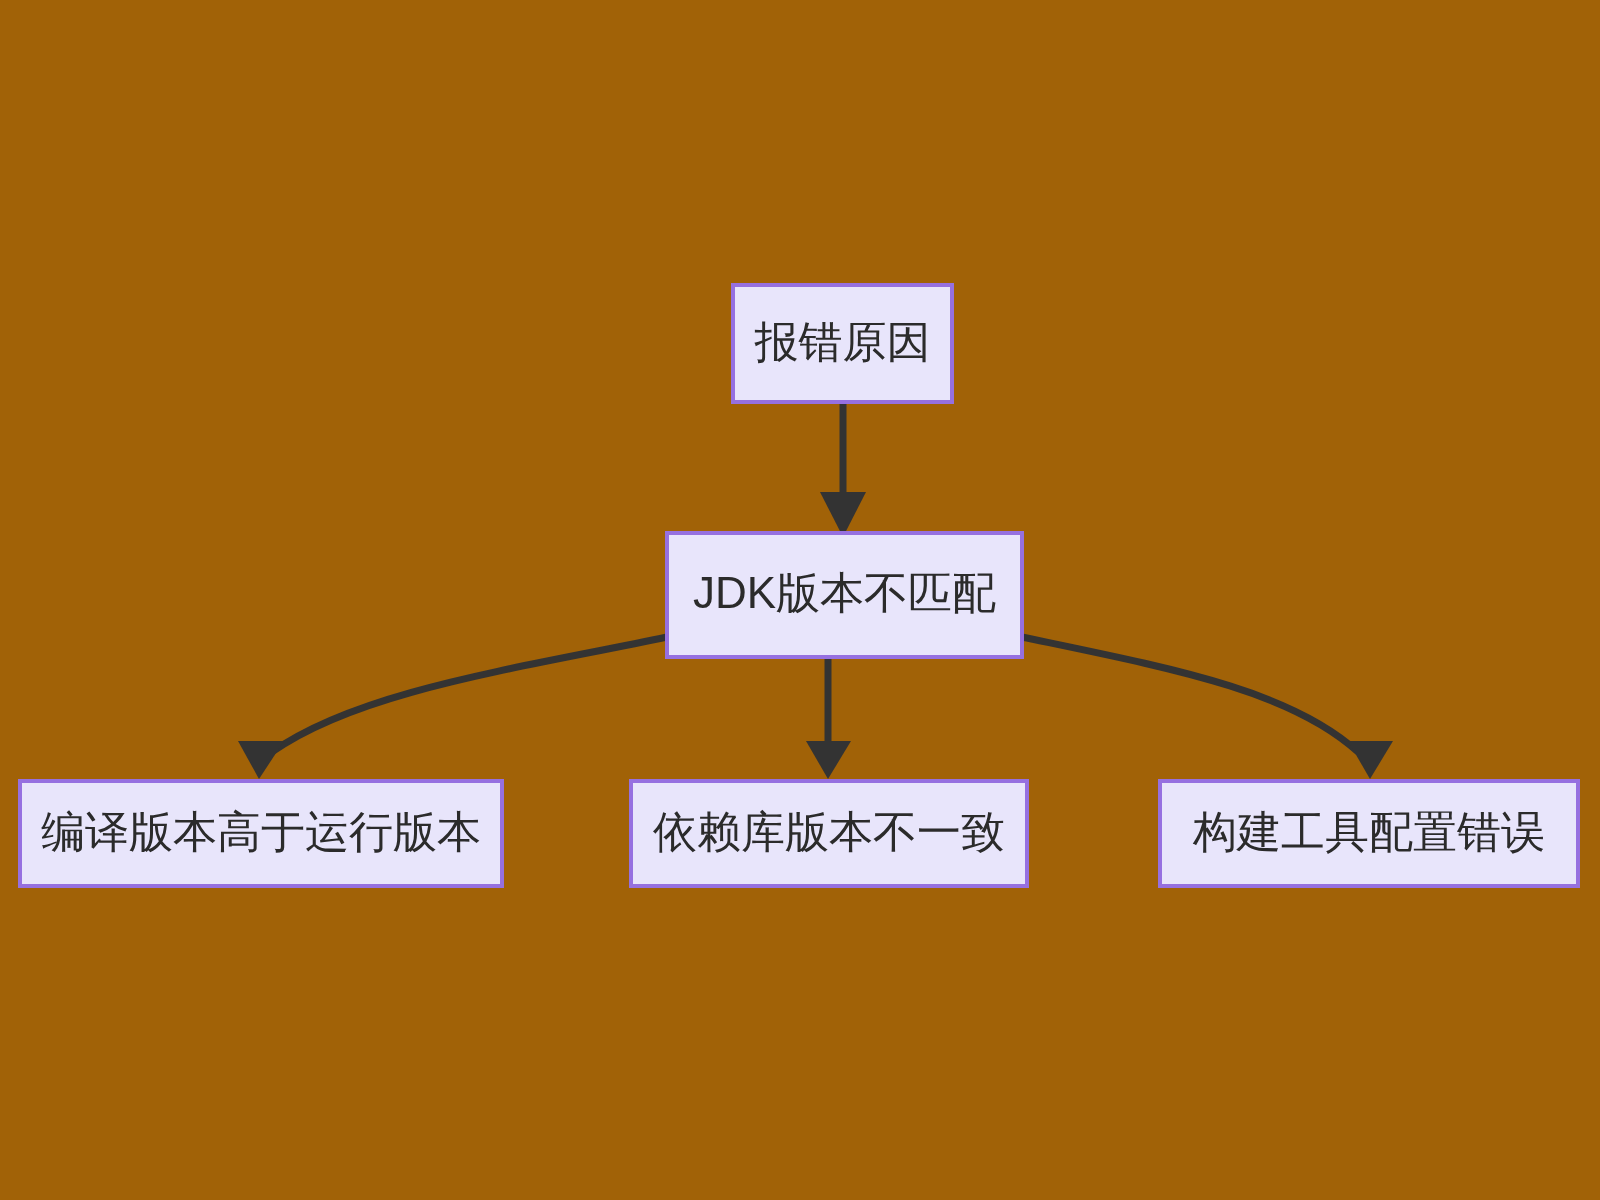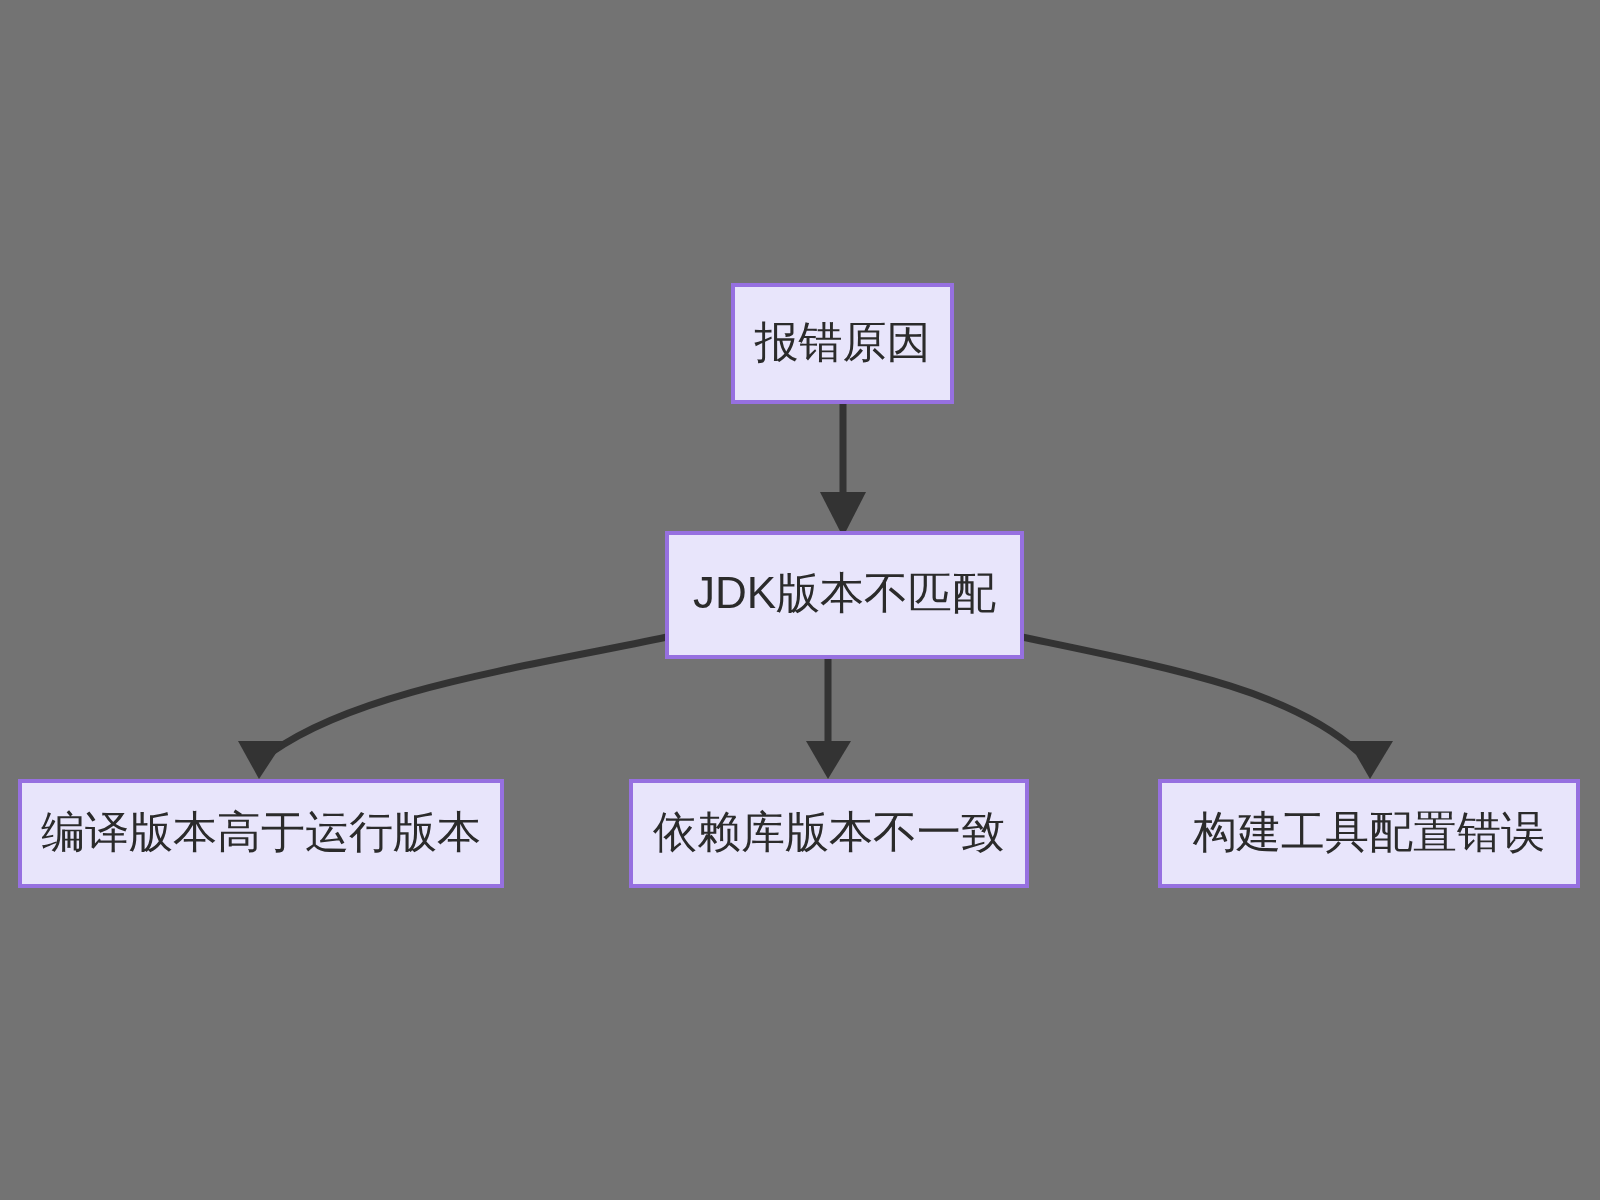--- a/index.html
+++ b/index.html
@@ -10,21 +10,21 @@
   body {
     width: 1600px;
     height: 1200px;
     font-family: "Liberation Sans", "DejaVu Sans", sans-serif;
     overflow: hidden;
   }
   #flowchart-root {
     position: relative;
     width: 1600px;
     height: 1200px;
-    background: #737373;
+    background: #a16207;
   }
   svg.diagram-canvas {
     position: absolute;
     top: 0;
     left: 0;
     width: 1600px;
     height: 1200px;
     display: block;
   }
   .node-rect {

